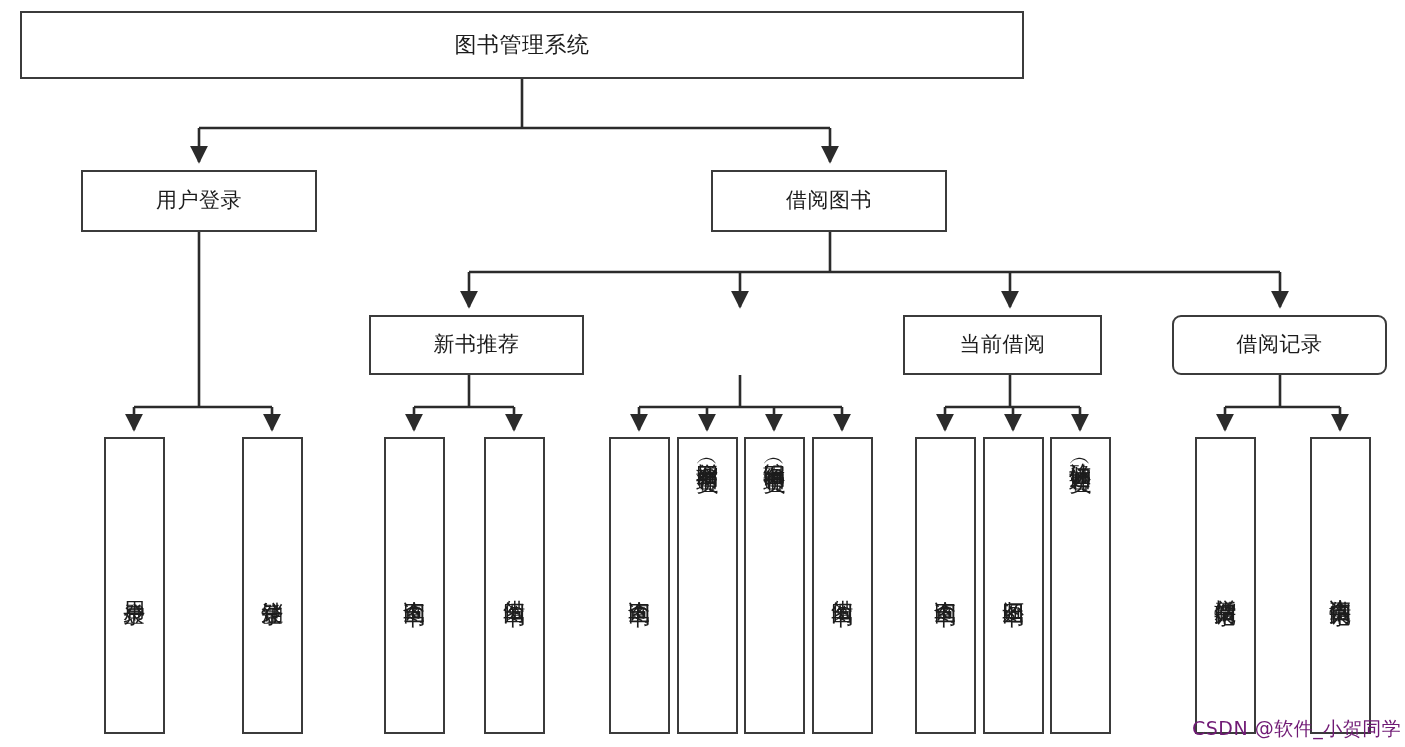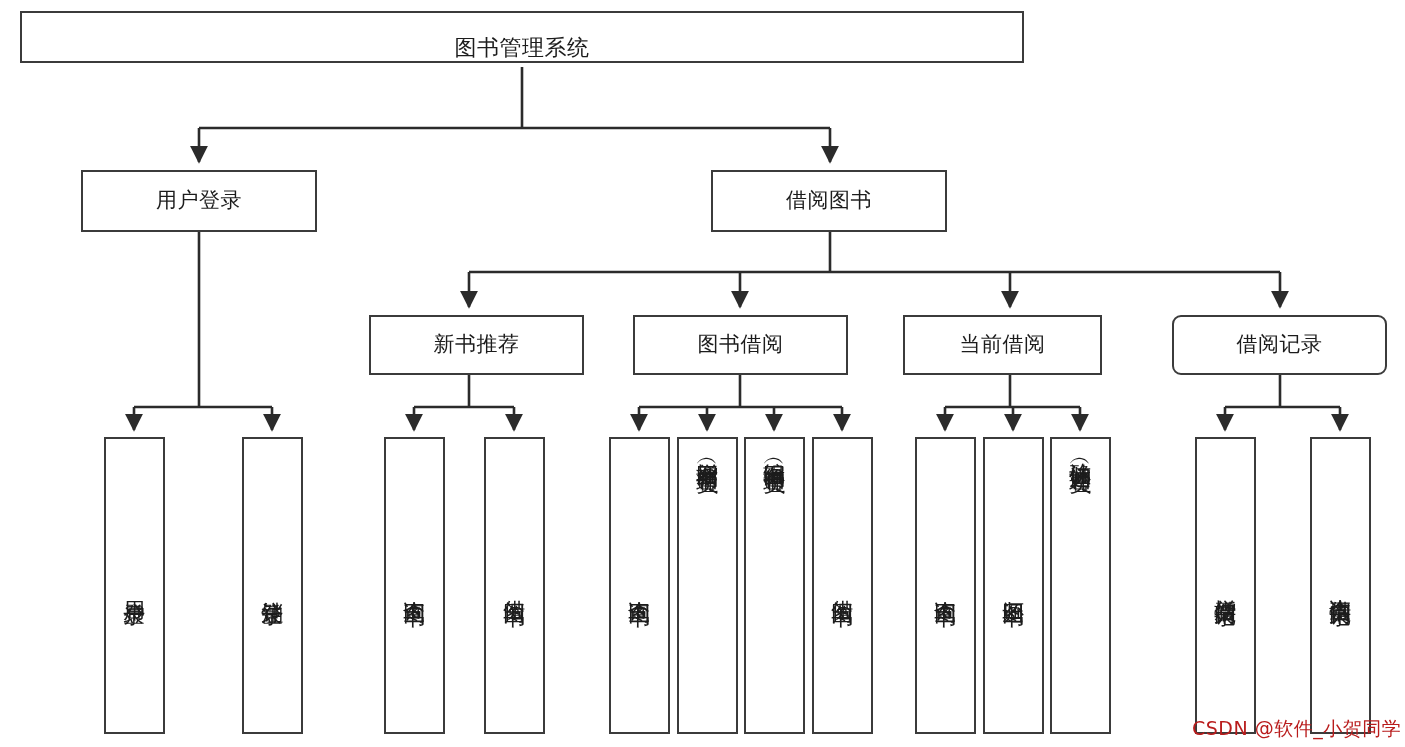--- a/index.html
+++ b/index.html
@@ -66,21 +66,21 @@
     white-space: normal;
     max-height: 100%;
   }
   .node.vert.mid {
     align-items: center;
     padding-top: 0;
   }
   .watermark {
     position: absolute;
     font-size: 19px;
-    color: #b91c1c;
+    color: #701a75;
     white-space: nowrap;
     letter-spacing: 0.5px;
     font-family: "DejaVu Sans", "Liberation Sans", sans-serif;
   }
 </style>
 </head>
 <body>
 
 <div id="canvas">
 
@@ -127,37 +127,34 @@
       <path d="M 1013 407 L 1013 430" marker-end="url(#arrow)"></path>
       <path d="M 1080 407 L 1080 430" marker-end="url(#arrow)"></path>
 
       <path d="M 1280 375 L 1280 407"></path>
       <path d="M 1225 407 L 1340 407"></path>
       <path d="M 1225 407 L 1225 430" marker-end="url(#arrow)"></path>
       <path d="M 1340 407 L 1340 430" marker-end="url(#arrow)"></path>
     </g>
   </svg>
 
-  <div class="node horiz root" style="left:20px; top:11px; width:1004px; height:52px;align-items:flex-end;">
+  <div class="node horiz root" style="left:20px; top:11px; width:1004px; height:68px;">
     <span class="label">图书管理系统</span>
   </div>
 
   <div class="node horiz" style="left:81px; top:170px; width:236px; height:62px;">
     <span class="label">用户登录</span>
   </div>
   <div class="node horiz" style="left:711px; top:170px; width:236px; height:62px;">
     <span class="label">借阅图书</span>
   </div>
 
   <div class="node horiz" style="left:369px; top:315px; width:215px; height:60px;">
     <span class="label">新书推荐</span>
   </div>
-  <div class="node horiz" style="left:633px; top:315px; width:215px; height:60px;">
-    <span class="label">图书借阅</span>
-  </div>
   <div class="node horiz" style="left:903px; top:315px; width:199px; height:60px;">
     <span class="label">当前借阅</span>
   </div>
   <div class="node horiz" style="left:1172px; top:315px; width:215px; height:60px;border-radius:9px;">
     <span class="label">借阅记录</span>
   </div>
 
   <div class="node vert mid" style="left:104px; top:437px; width:61px; height:297px;">
     <span class="label">用户登录</span>
   </div>

